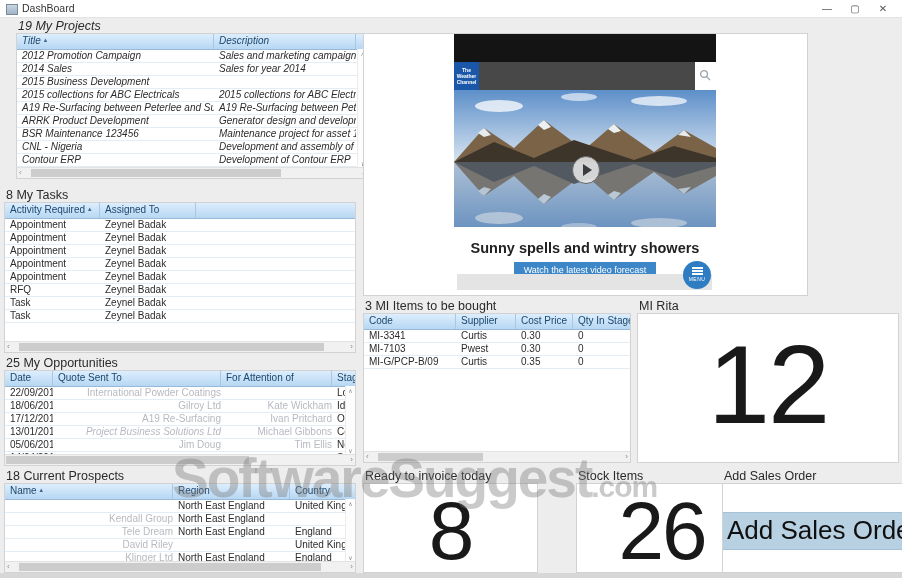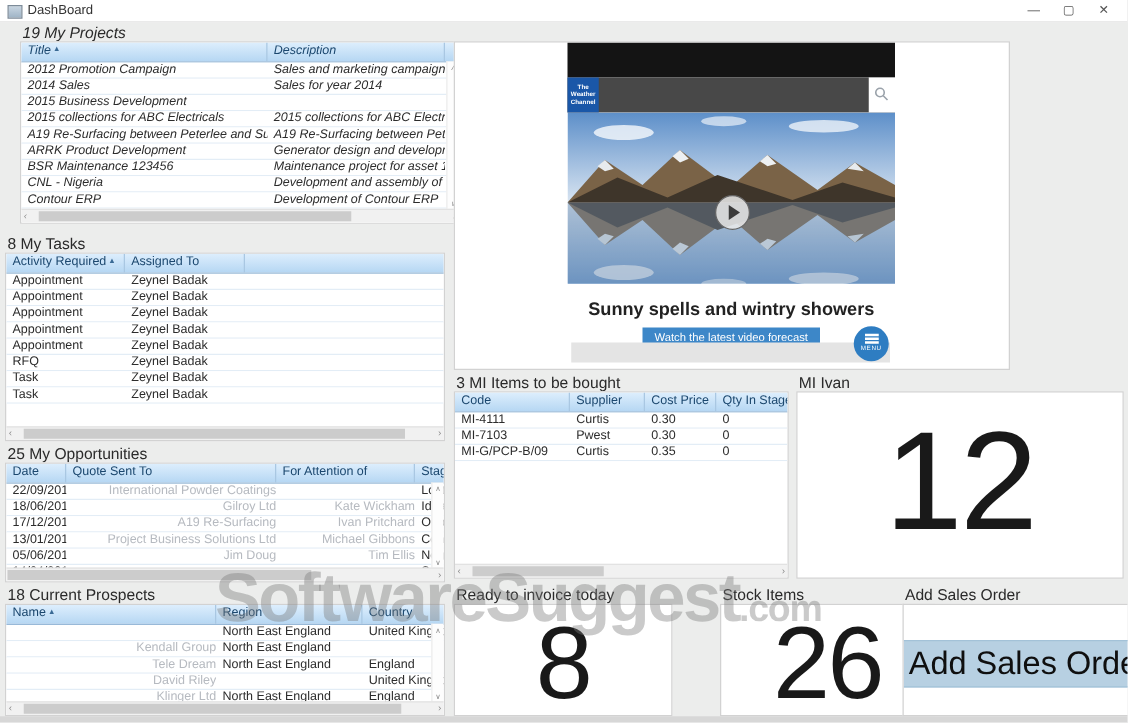--- a/index.html
+++ b/index.html
@@ -217,21 +217,21 @@
             <div class="td" style="width: 28px;">Idea</div>
           </div>
           <div class="tr">
             <div class="td" style="width: 48px;">17/12/2015</div>
             <div class="td faded" style="width: 168px;">A19 Re-Surfacing</div>
             <div class="td faded" style="width: 111px;">Ivan Pritchard</div>
             <div class="td" style="width: 28px;">Opp</div>
           </div>
           <div class="tr">
             <div class="td" style="width: 48px;">13/01/2016</div>
-            <div class="td faded" style="width: 168px;">Project Business Solutions Ltd</div>
+            <div class="td faded" style="width: 168px; font-style: italic;">Project Business Solutions Ltd</div>
             <div class="td faded" style="width: 111px;">Michael Gibbons</div>
             <div class="td" style="width: 28px;">Con</div>
           </div>
           <div class="tr">
             <div class="td" style="width: 48px;">05/06/2015</div>
             <div class="td faded" style="width: 168px;">Jim Doug</div>
             <div class="td faded" style="width: 111px;">Tim Ellis</div>
             <div class="td" style="width: 28px;">Neg</div>
           </div>
           <div class="tr">
@@ -366,21 +366,21 @@
   <div class="box" style="left:0;top:14px;width:266px;height:148px;">
     <div>
         <div class="thead">
           <div class="th" style="width: 92px;">Code</div>
           <div class="th" style="width: 60px;">Supplier</div>
           <div class="th" style="width: 57px;">Cost Price</div>
           <div class="th" style="width: 58px;">Qty In Stage</div>
         </div>
         <div class="tbody">
           <div class="tr">
-            <div class="td" style="width: 92px;">MI-4111</div>
+            <div class="td" style="width: 92px;">MI-3341</div>
             <div class="td" style="width: 60px;">Curtis</div>
             <div class="td" style="width: 57px;">0.30</div>
             <div class="td" style="width: 58px;">0</div>
           </div>
           <div class="tr">
             <div class="td" style="width: 92px;">MI-7103</div>
             <div class="td" style="width: 60px;">Pwest</div>
             <div class="td" style="width: 57px;">0.30</div>
             <div class="td" style="width: 58px;">0</div>
           </div>
@@ -394,21 +394,21 @@
       </div>
     <div class="hscroll">
       <span class="arr l">‹</span>
       <span class="arr r">›</span>
       <span class="hthumb" style="left:14px;width:105px;"></span>
     </div>
   </div>
 </div>
 
 <div class="panel" style="left:637px;top:299px;width:262px;height:164px;">
-  <div class="caption">MI Ivan</div>
+  <div class="caption">MI Rita</div>
   <div class="box" style="left:0;top:14px;width:260px;height:148px;">
     <div class="bignum" style="top:6px;font-size:112px;">12</div>
   </div>
 </div>
 
 <div class="panel" style="left:363px;top:469px;width:175px;height:104px;">
   <div class="caption">Ready to invoice today</div>
   <div class="box" style="left:0;top:14px;width:173px;height:88px;">
     <div class="bignum" style="top:0px;font-size:82px;">8</div>
   </div>

